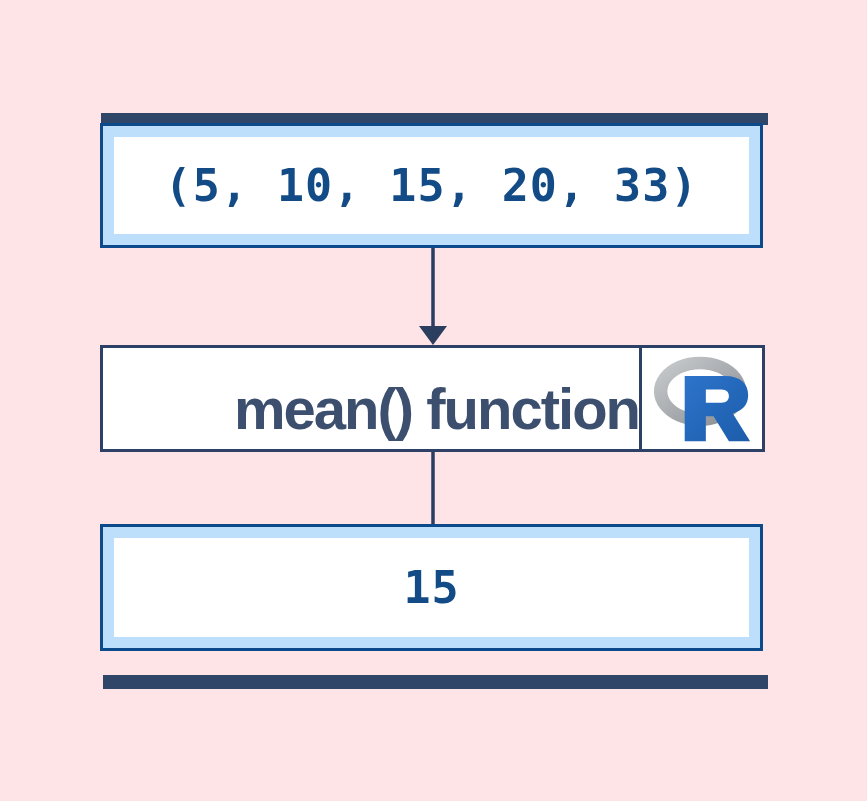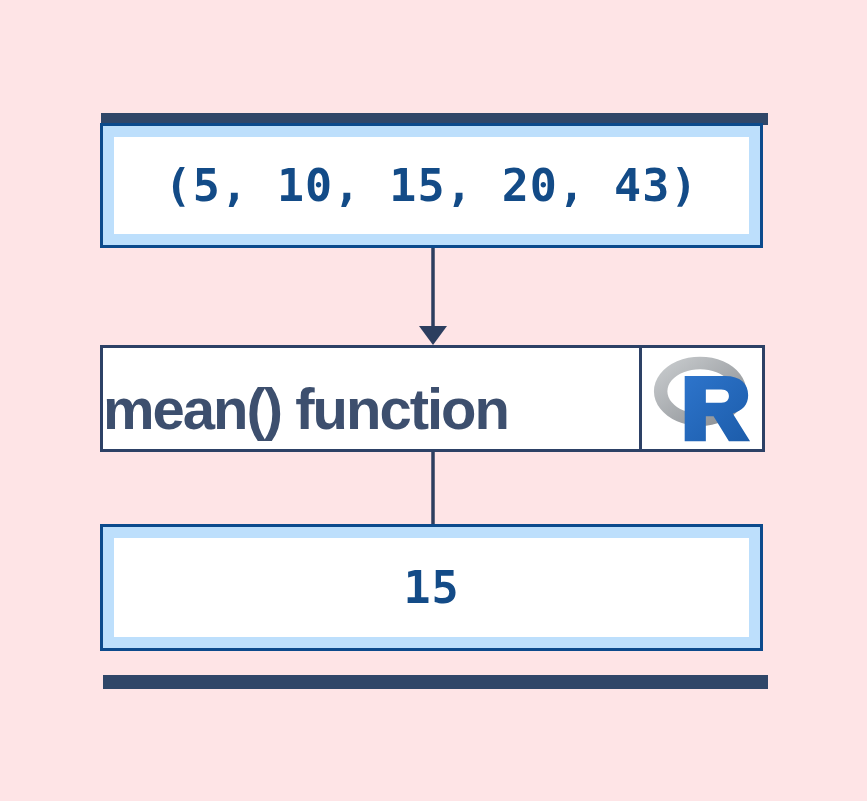--- a/index.html
+++ b/index.html
@@ -63,21 +63,21 @@
     box-sizing: border-box;
     border: 3px solid #2d4166;
     background: #ffffff;
     display: flex;
     z-index: 1;
   }
   .fn-label-cell {
     flex: 1;
     display: flex;
     align-items: center;
-    justify-content: flex-start;
+    justify-content: flex-end;
     margin-top: 20px;
   }
   .fn-label {
     font-family: "Liberation Sans", sans-serif;
     font-weight: bold;
     font-size: 58px;
     letter-spacing: -2px;
     color: #3d4f6e;
     white-space: nowrap;
   }
@@ -103,21 +103,21 @@
 </head>
 <body>
 
 <div class="canvas">
 
   <div class="shadow-bar bar-top"></div>
   <div class="shadow-bar bar-bottom"></div>
 
   <div class="data-box" id="box-input">
     <div class="inner">
-      <span class="mono-text">(5, 10, 15, 20, 43)</span>
+      <span class="mono-text">(5, 10, 15, 20, 33)</span>
     </div>
   </div>
 
   <svg class="arrow" id="arrow-1" viewBox="0 0 36 98">
     <line x1="18" y1="0" x2="18" y2="81" stroke="#2c3e5f" stroke-width="3.5"></line>
     <polygon points="4,78 32,78 18,97" fill="#2c3e5f"></polygon>
   </svg>
 
   <div id="box-function">
     <div class="fn-label-cell">

